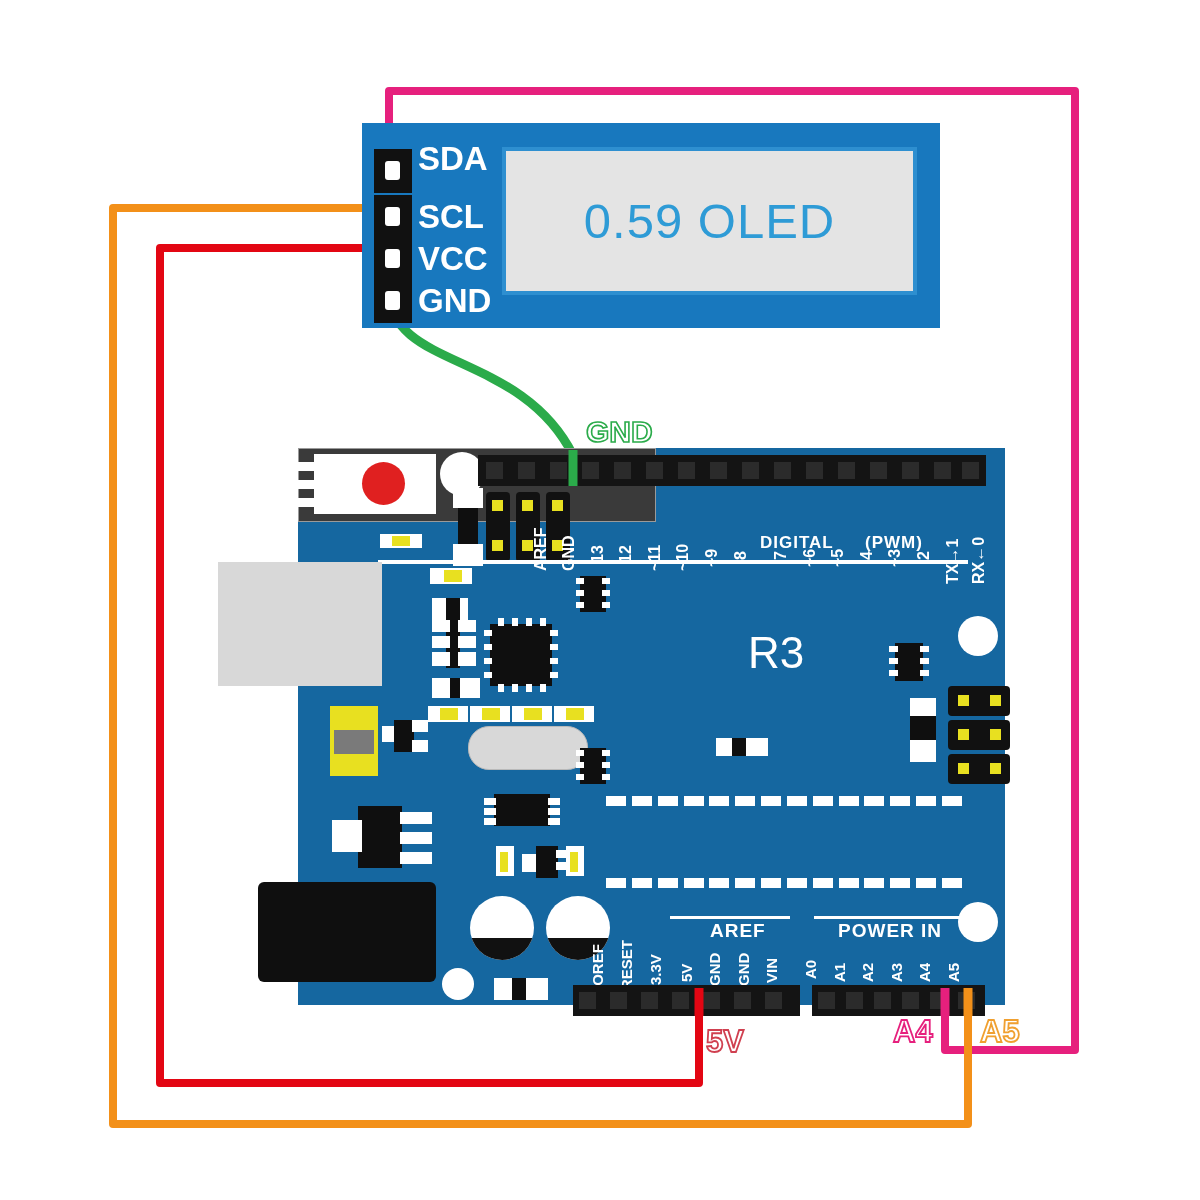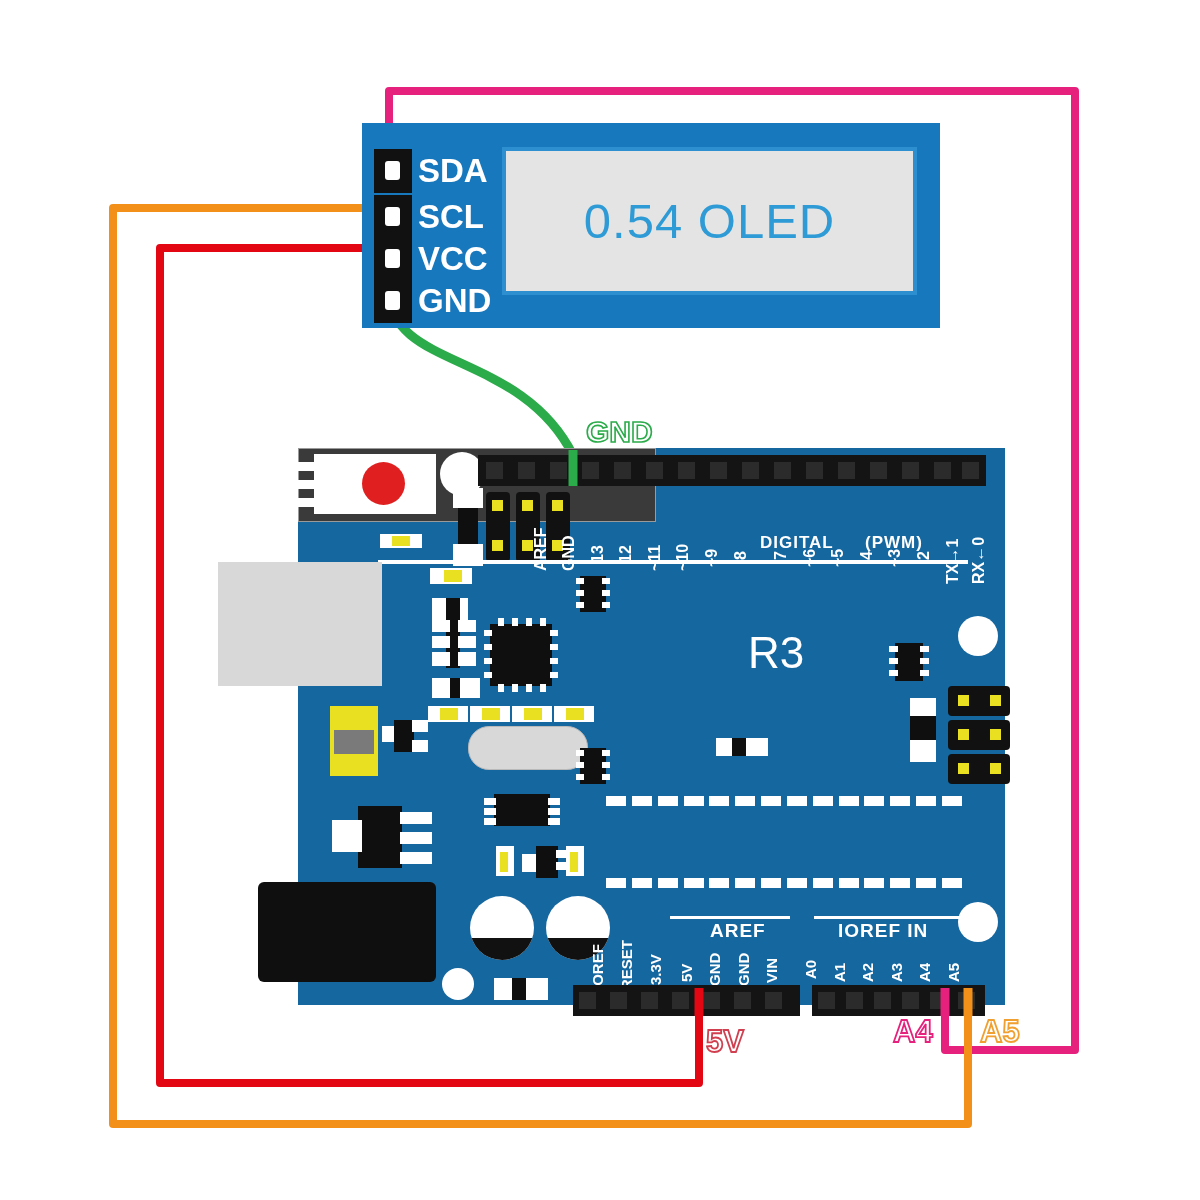--- a/index.html
+++ b/index.html
@@ -185,37 +185,37 @@
 
     <path d="M 389,208 L 113,208 L 113,1124 L 968,1124 L 968,995" fill="none" stroke="#f39019" stroke-width="8" stroke-linecap="round" stroke-linejoin="round"></path>
 
     <path d="M 389,248 L 160,248 L 160,1083 L 699,1083 L 699,995" fill="none" stroke="#e30613" stroke-width="8" stroke-linecap="round" stroke-linejoin="round"></path>
 
     <path d="M 389,290 C 389,370 520,350 573,455" fill="none" stroke="#2bab4a" stroke-width="9" stroke-linecap="round" stroke-linejoin="round"></path>
   </svg>
 
   <div class="oled-board">
     <div class="oled-screen">
-      <span class="oled-screen-text">0.54 OLED</span>
+      <span class="oled-screen-text">0.59 OLED</span>
     </div>
 
     <div class="oled-pin" style="top:26px">
         <span class="hole"></span>
       </div>
     <div class="oled-pin" style="top:72px">
         <span class="hole"></span>
       </div>
     <div class="oled-pin" style="top:114px">
         <span class="hole"></span>
       </div>
     <div class="oled-pin" style="top:156px">
         <span class="hole"></span>
       </div>
 
-    <div class="oled-pin-label" style="top:26px">SDA</div>
+    <div class="oled-pin-label" style="top:14px">SDA</div>
     <div class="oled-pin-label" style="top:72px">SCL</div>
     <div class="oled-pin-label" style="top:114px">VCC</div>
     <div class="oled-pin-label" style="top:156px">GND</div>
   </div>
 
   <div class="ard-board">
 
     <div class="ard-white" style="left:16px;  top:6px;   width:122px; height:60px;"></div>
     <div class="ard-notch" style="left:-1px;  top:14px;  width:26px;  height:9px;"></div>
     <div class="ard-notch" style="left:-1px;  top:32px;  width:26px;  height:9px;"></div>
@@ -447,21 +447,21 @@
     <div class="ard-txt vert-txt" style="left:482px; top:518px; font-size:15px;">VIN</div>
     <div class="ard-txt" style="left:412px; top:472px; font-size:19px; letter-spacing:1px;">AREF</div>
     <div class="silk-line" style="left:372px; top:468px; width:120px; height:3px;"></div>
 
     <div class="ard-txt vert-txt" style="left:521px; top:514px; font-size:15px;">A0</div>
     <div class="ard-txt vert-txt" style="left:550px; top:517px; font-size:15px;">A1</div>
     <div class="ard-txt vert-txt" style="left:578px; top:517px; font-size:15px;">A2</div>
     <div class="ard-txt vert-txt" style="left:607px; top:517px; font-size:15px;">A3</div>
     <div class="ard-txt vert-txt" style="left:635px; top:517px; font-size:15px;">A4</div>
     <div class="ard-txt vert-txt" style="left:664px; top:517px; font-size:15px;">A5</div>
-    <div class="ard-txt" style="left:540px; top:472px; font-size:19px; letter-spacing:1px;">IOREF IN</div>
+    <div class="ard-txt" style="left:540px; top:472px; font-size:19px; letter-spacing:1px;">POWER IN</div>
     <div class="silk-line" style="left:516px; top:468px; width:160px; height:3px;"></div>
 
   </div>
 
   <div class="header-strip" style="left:478px; top:455px; width:508px; height:31px;">
     <div class="hdr-pin" style="left:8px;"></div>
     <div class="hdr-pin" style="left:40px;"></div>
     <div class="hdr-pin" style="left:72px;"></div>
     <div class="hdr-pin" style="left:104px;"></div>
     <div class="hdr-pin" style="left:136px;"></div>

